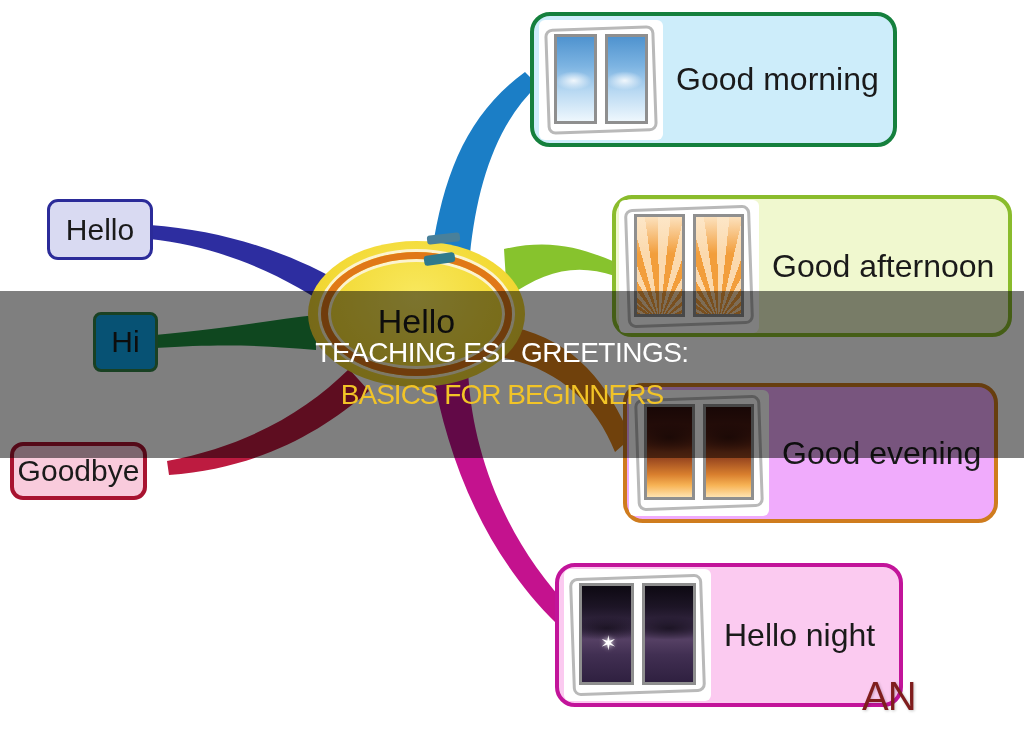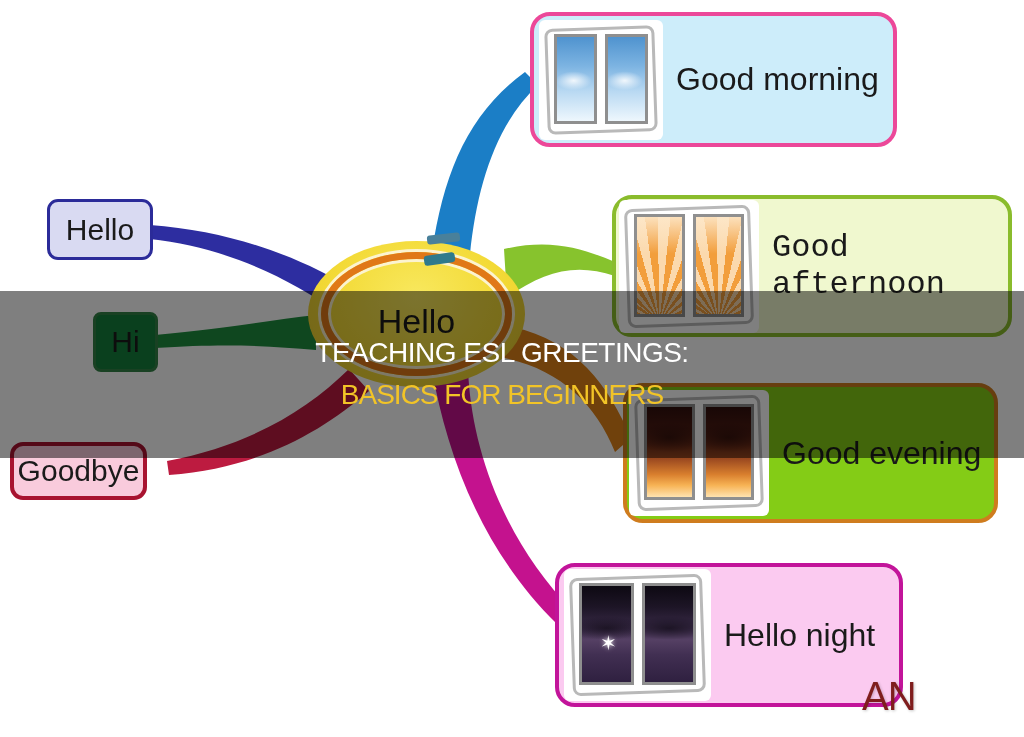--- a/index.html
+++ b/index.html
@@ -19,27 +19,27 @@
   .c-label{position:absolute;inset:0;display:flex;align-items:center;justify-content:center;
     padding-top:14px;font-size:34px;color:#1a1a1a;}
   .ring-gap{position:absolute;z-index:2;border-radius:3px;}
   .ring-gap.g1{left:427px;top:234px;width:33px;height:9px;background:#49809a;transform:rotate(-6deg);}
   .ring-gap.g2{left:424px;top:254px;width:31px;height:10px;background:#2f7a8c;transform:rotate(-8deg);}
   
   .nodebox{position:absolute;z-index:3;display:flex;align-items:center;justify-content:center;
     box-sizing:border-box;color:#1a1a1a;}
   .lbox{border-radius:11px;}
   .lbox-hello{left:47px;top:199px;width:106px;height:61px;background:#d9daf2;border:3px solid #2b2b99;font-size:30px;}
-  .lbox-hi{left:93px;top:312px;width:65px;height:60px;background:#15803d;border:3px solid #328246;border-radius:8px;font-size:30px;}
+  .lbox-hi{left:93px;top:312px;width:65px;height:60px;background:#0ea5e9;border:3px solid #328246;border-radius:8px;font-size:30px;}
   .lbox-goodbye{left:10px;top:442px;width:137px;height:58px;background:#f9cbdc;border:4px solid #a81330;border-radius:13px;font-size:30px;}
   .rbox{border-radius:20px;justify-content:flex-start;font-size:32px;}
   .rbox .label{margin-left:13px;}
-  .rbox-morning{left:530px;top:12px;width:367px;height:135px;background:#cdedfa;border:4px solid #ec4899;}
-  .rbox-afternoon{left:612px;top:195px;width:400px;height:142px;background:#f0f8cf;border:4px solid #8abc2c;font-family:Liberation Mono, monospace;}
-  .rbox-evening{left:623px;top:383px;width:375px;height:140px;background:#84cc16;border:4px solid #cf7c1e;}
+  .rbox-morning{left:530px;top:12px;width:367px;height:135px;background:#cdedfa;border:4px solid #15803d;}
+  .rbox-afternoon{left:612px;top:195px;width:400px;height:142px;background:#f0f8cf;border:4px solid #8abc2c;}
+  .rbox-evening{left:623px;top:383px;width:375px;height:140px;background:#f0abfc;border:4px solid #cf7c1e;}
   .rbox-night{left:555px;top:563px;width:348px;height:144px;background:#fbcaf0;border:4px solid #c2149a;}
   
   .icon-card{position:relative;flex:0 0 auto;background:#fff;border-radius:6px;}
   .rbox-morning .icon-card{width:124px;height:120px;margin-left:5px;}
   .rbox-afternoon .icon-card{width:140px;height:133px;margin-left:3px;}
   .rbox-evening .icon-card{width:140px;height:126px;margin-left:2px;}
   .rbox-night .icon-card{width:147px;height:132px;margin-left:5px;}
   .icon-card::after{content:'';position:absolute;inset:7px;border:3px solid #b9b9b9;
     border-radius:8px;transform:rotate(-2deg);}
   .pane{position:absolute;top:14px;bottom:16px;border:3px solid #8f8f8f;z-index:1;}

